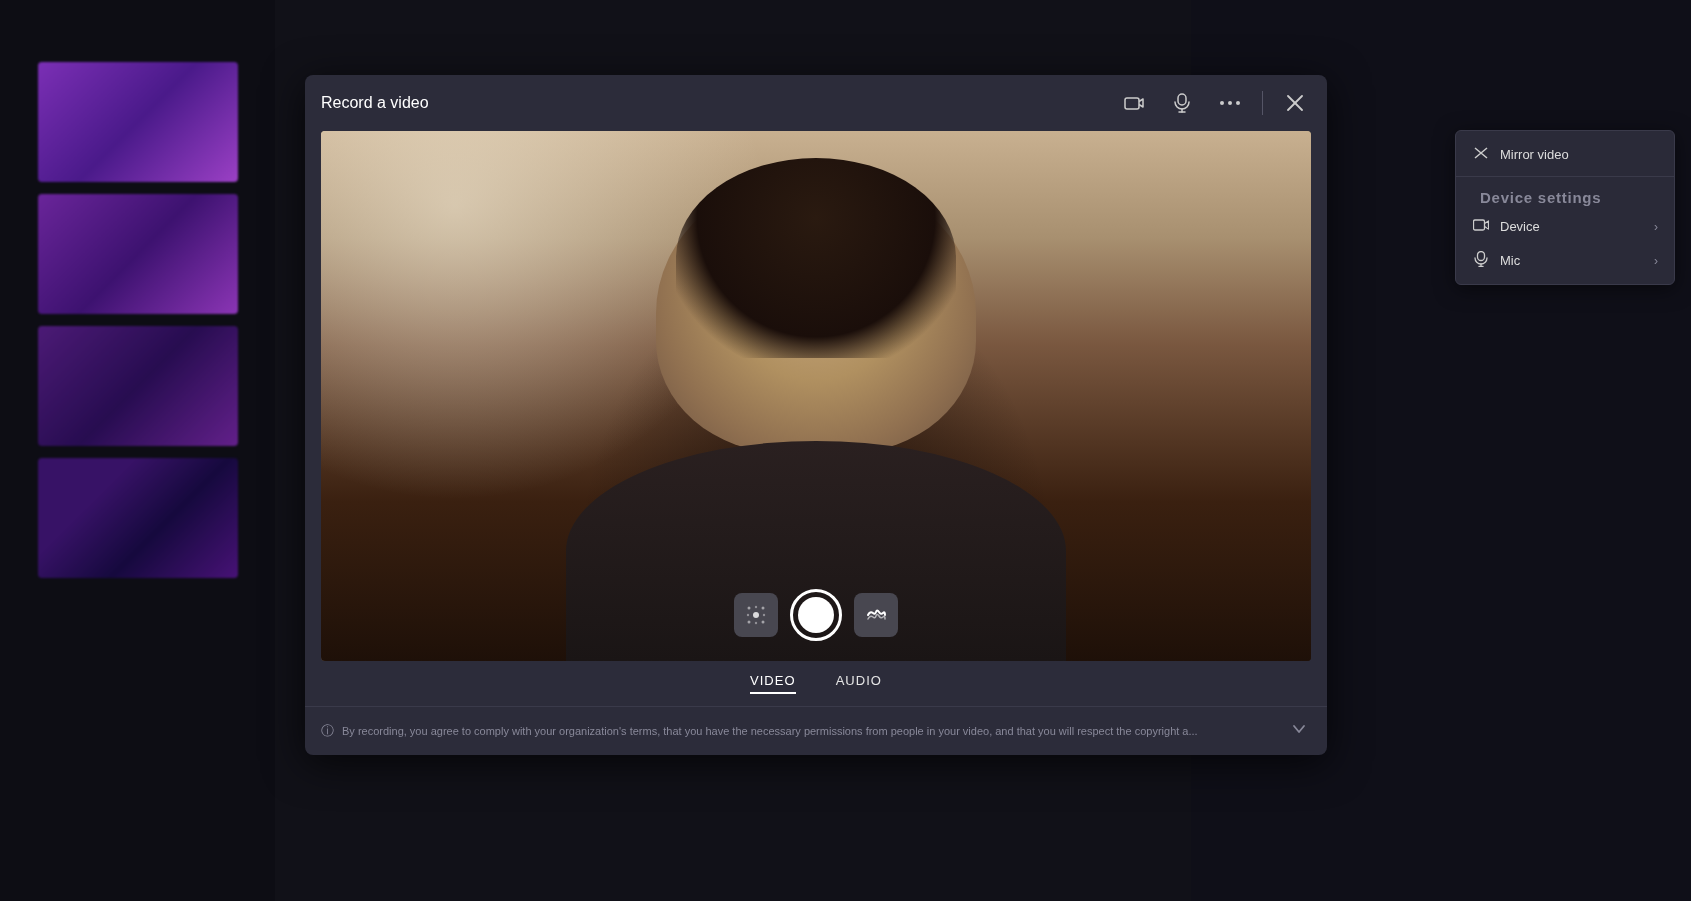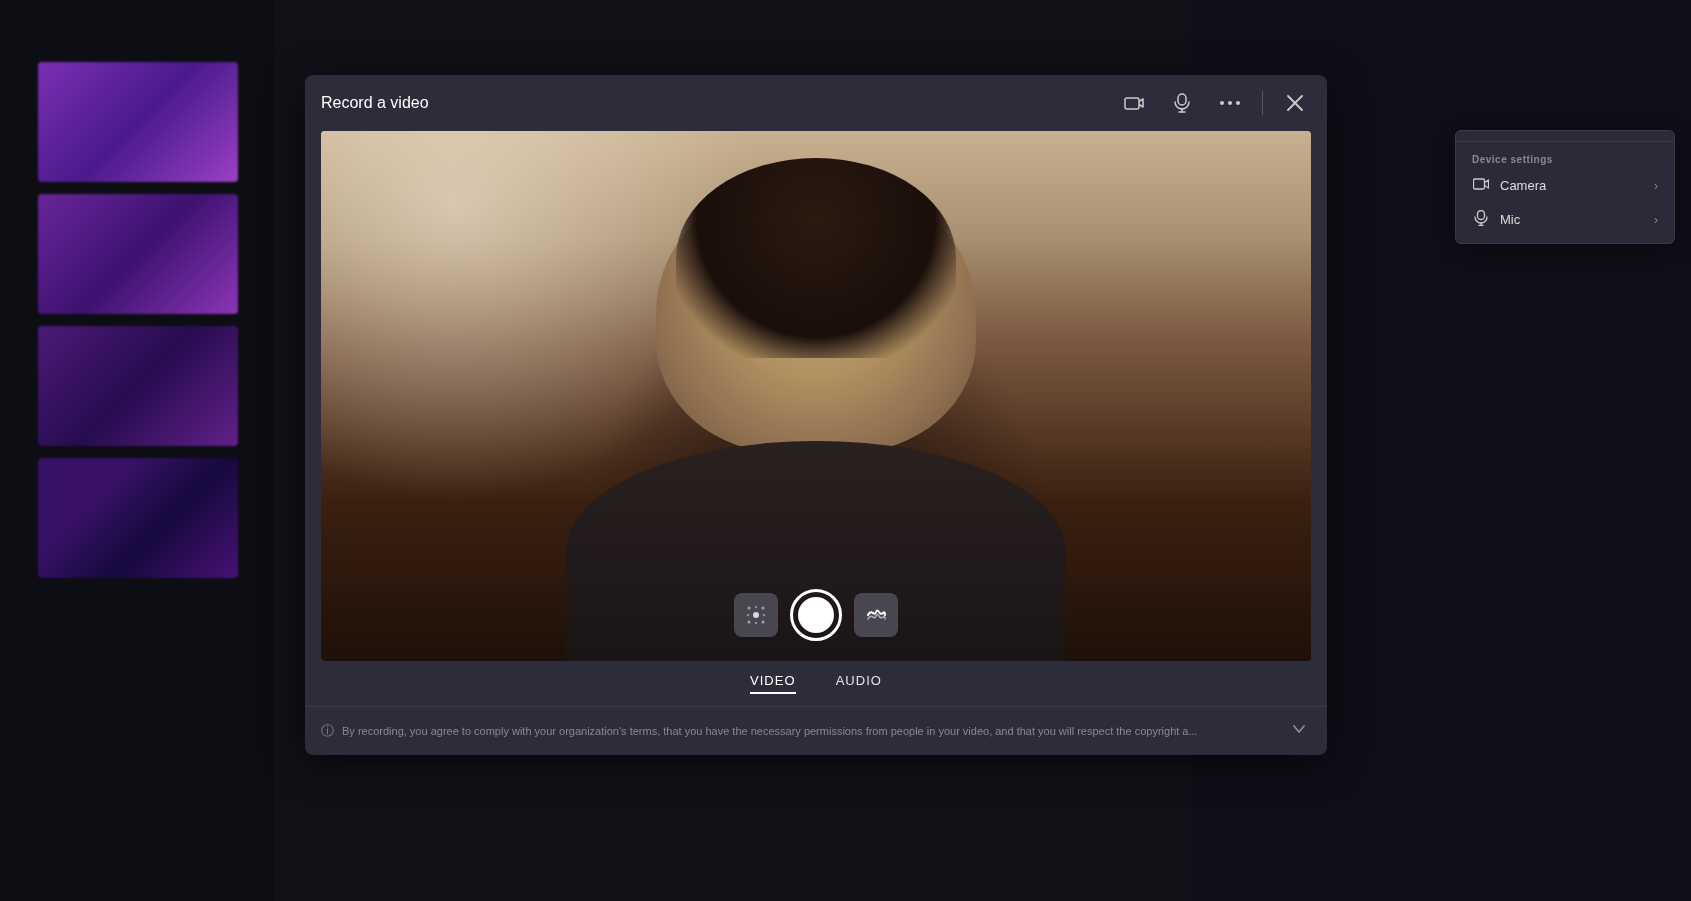--- a/index.html
+++ b/index.html
@@ -285,23 +285,23 @@
       text-align: center;
     }
 
     .menu-divider {
       height: 1px;
       background: #3a3a4a;
       margin: 4px 0;
     }
 
     .menu-section-label {
-      padding: 8px 16px 4px 16px;
+      padding: 8px 16px 4px 24px;
       color: #888899;
-      font-size: 10px;
+      font-size: 15px;
       font-weight: 600;
       letter-spacing: 0.05em;
     }
 
     .menu-item-arrow {
       margin-left: auto;
       color: #888899;
       font-size: 12px;
     }
 
@@ -424,34 +424,43 @@
       <svg width="16" height="16" viewBox="0 0 16 16" fill="none">
         <polyline points="3,5 8,11 13,5" stroke="#888899" stroke-width="1.8" stroke-linecap="round" stroke-linejoin="round" fill="none"></polyline>
       </svg>
     </button>
   </div>
 
 </div>
 
 <div class="dropdown-menu">
 
+  <div class="menu-item">
+    <span class="menu-item-icon">
+      <svg width="16" height="16" viewBox="0 0 16 16" fill="none">
+        <path d="M2 3 L8 8 L2 13" stroke="#cccccc" stroke-width="1.5" fill="none" stroke-linejoin="round"></path>
+        <path d="M14 3 L8 8 L14 13" stroke="#cccccc" stroke-width="1.5" fill="none" stroke-linejoin="round"></path>
+      </svg>
+    </span>
+    <span>Mirror video</span>
+  </div>
 
 
   <div class="menu-divider"></div>
 
   <div class="menu-section-label">Device settings</div>
 
   <div class="menu-item">
     <span class="menu-item-icon">
       <svg width="16" height="14" viewBox="0 0 16 14" fill="none">
         <rect x="0.5" y="2" width="11" height="10" rx="1.5" stroke="#cccccc" stroke-width="1.3" fill="none"></rect>
         <polyline points="11.5,5.5 15.5,3 15.5,11 11.5,8.5" stroke="#cccccc" stroke-width="1.3" fill="none" stroke-linejoin="round"></polyline>
       </svg>
     </span>
-    <span>Camera</span>
+    <span>Device</span>
     <span class="menu-item-arrow">›</span>
   </div>
 
   <div class="menu-item">
     <span class="menu-item-icon">
       <svg width="14" height="16" viewBox="0 0 14 16" fill="none">
         <rect x="3.5" y="0.5" width="7" height="9" rx="3.5" stroke="#cccccc" stroke-width="1.3" fill="none"></rect>
         <path d="M1 7c0 3.314 2.686 6 6 6s6-2.686 6-6" stroke="#cccccc" stroke-width="1.3" stroke-linecap="round" fill="none"></path>
         <line x1="7" y1="13" x2="7" y2="15.5" stroke="#cccccc" stroke-width="1.3" stroke-linecap="round"></line>
         <line x1="5" y1="15.5" x2="9" y2="15.5" stroke="#cccccc" stroke-width="1.3" stroke-linecap="round"></line>

